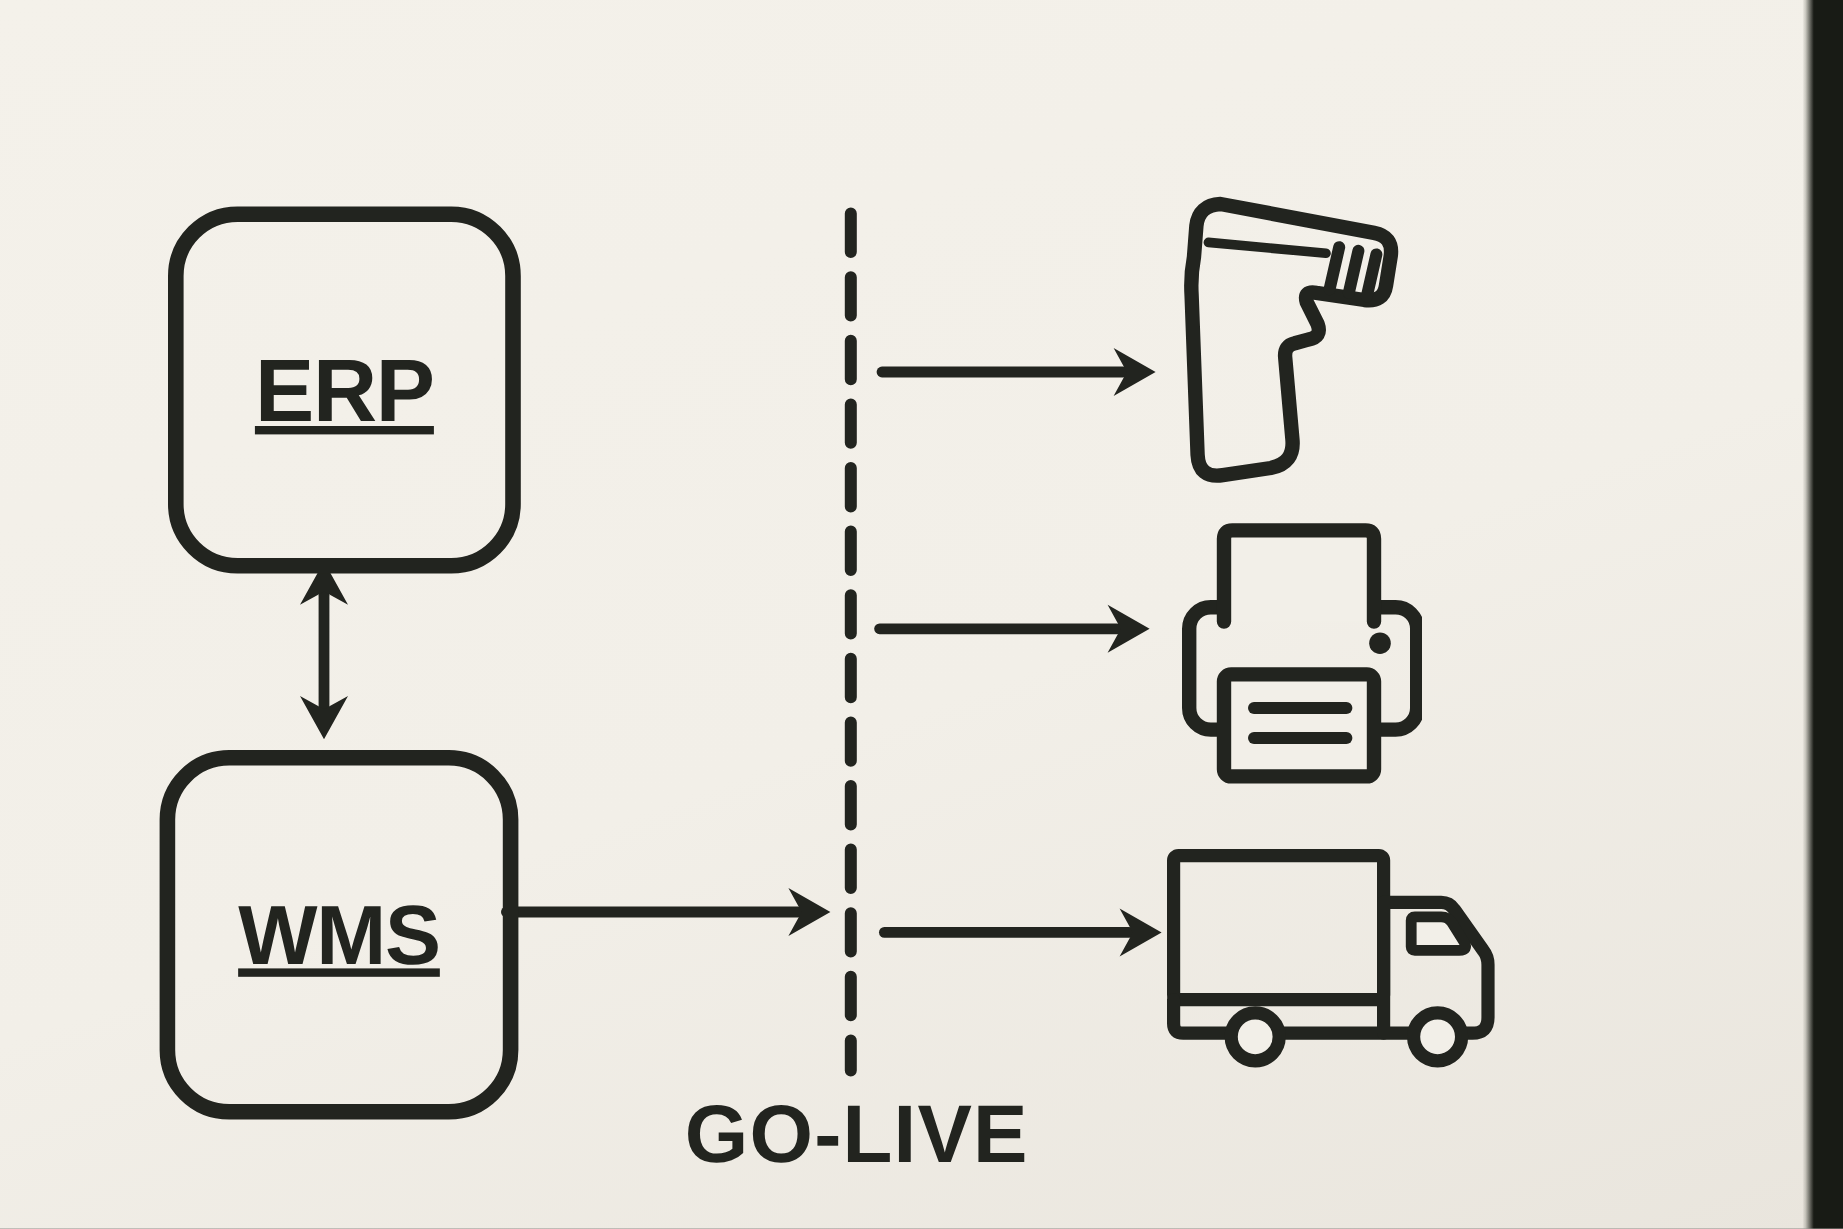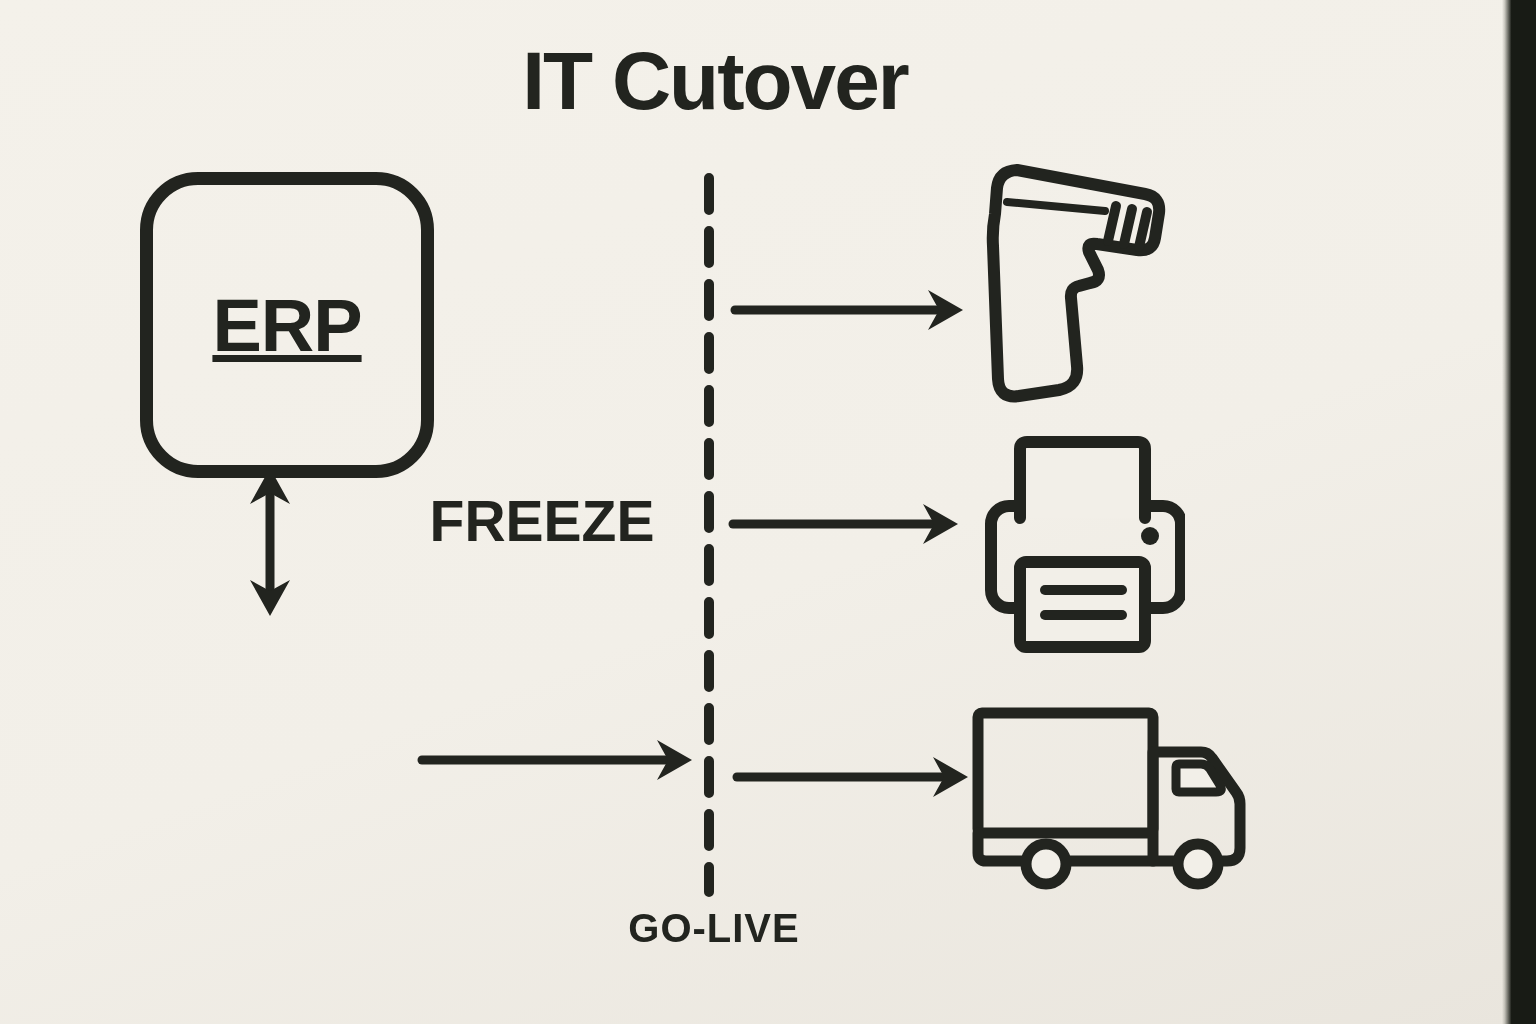--- a/index.html
+++ b/index.html
@@ -23,21 +23,21 @@
     border:13px solid var(--ink);border-radius:58px;
     display:flex;align-items:center;justify-content:center;
     font-weight:700;color:var(--ink);background:transparent;text-decoration:underline;
   }
   .node-erp{left:140px;top:172px;width:268px;height:280px;font-size:74px;letter-spacing:-1px;}
   .node-wms{left:133px;top:625px;width:273px;height:282px;font-size:70px;letter-spacing:-1px;}
   .phase-label{
     font-weight:700;color:var(--ink);text-align:center;letter-spacing:0px;
   }
   .freeze{left:402px;top:488px;width:280px;font-size:57px;}
-  .golive{left:534px;top:906px;width:360px;font-size:40px;letter-spacing:1px;}
+  .golive{left:534px;top:906px;width:360px;font-size:68px;letter-spacing:1px;}
   svg{display:block;}
   .stroke{fill:none;stroke:var(--ink);stroke-linecap:round;stroke-linejoin:round;}
   .fillbg{fill:var(--bg);stroke:var(--ink);stroke-linecap:round;stroke-linejoin:round;}
   .fillink{fill:var(--ink);stroke:none;}
   .photo-edge{
     right:0;top:0;width:34px;height:1024px;
     background:linear-gradient(to right,rgba(24,27,21,0) 0%,rgba(120,120,110,.35) 8%,var(--edge) 28%,var(--edge) 100%);
   }
 </style>
 </head>
@@ -69,28 +69,29 @@
       <path d="M422,760 H665" class="stroke" stroke-width="9"></path>
       <path d="M692,760 L657,740 L668,760 L657,780 Z" class="fillink"></path>
     </g>
 
     <g>
       <path d="M737,777 H941" class="stroke" stroke-width="9"></path>
       <path d="M968,777 L933,757 L944,777 L933,797 Z" class="fillink"></path>
     </g>
   </svg>
 
-  <div class="abs title">IT Cutover</div>
 
   <div class="abs node node-erp">
     <span>ERP</span>
   </div>
 
+  <div class="abs node node-wms">
+    <span>WMS</span>
+  </div>
 
-  <div class="abs phase-label freeze">FREEZE</div>
 
   <div class="abs phase-label golive">GO-LIVE</div>
 
   <svg class="abs" style="left:985px;top:158px" width="200" height="250" viewBox="0 0 200 250">
     <path class="stroke" stroke-width="12" d="M32,12 L160,36 Q176,39 174,55 L170,80 Q168,94 152,92 L112,86 Q101,84 104,94 L113,112
          Q117,123 105,125 L94,128 Q85,130 86,140 L92,208 Q94,228 74,232 L34,238 Q14,241 13,221
          L8,88 Q7,72 10,56 L12,30 Q14,13 32,12 Z"></path>
     <path class="stroke" stroke-width="8" d="M22,44 L120,53"></path>
     <g class="stroke" stroke-width="10">
       <path d="M131,48 L123,83"></path>

